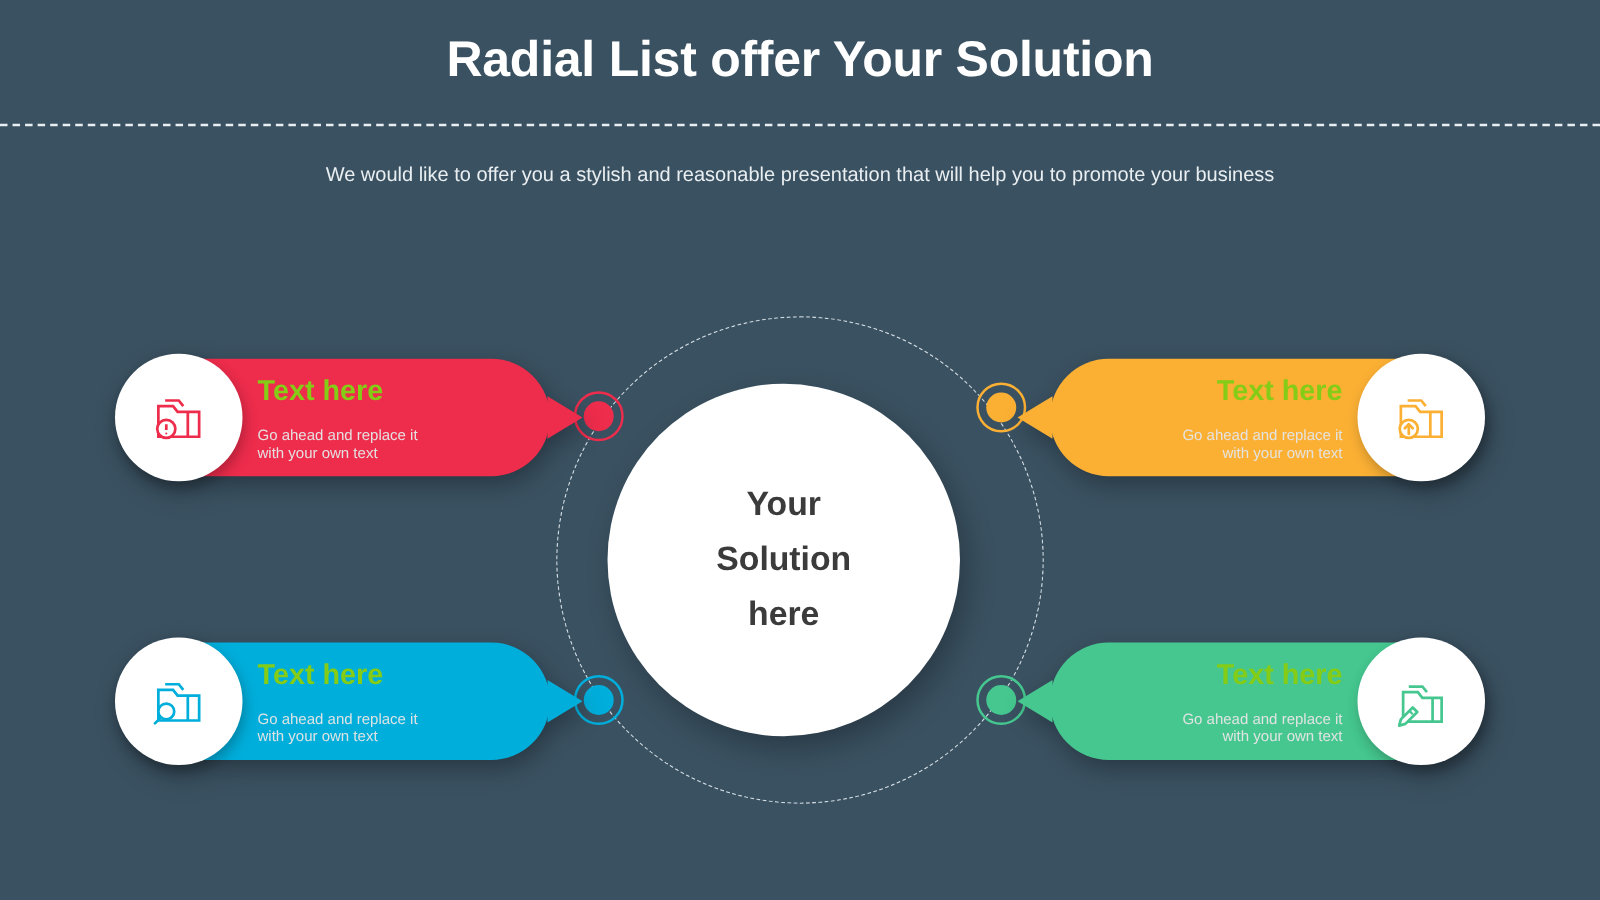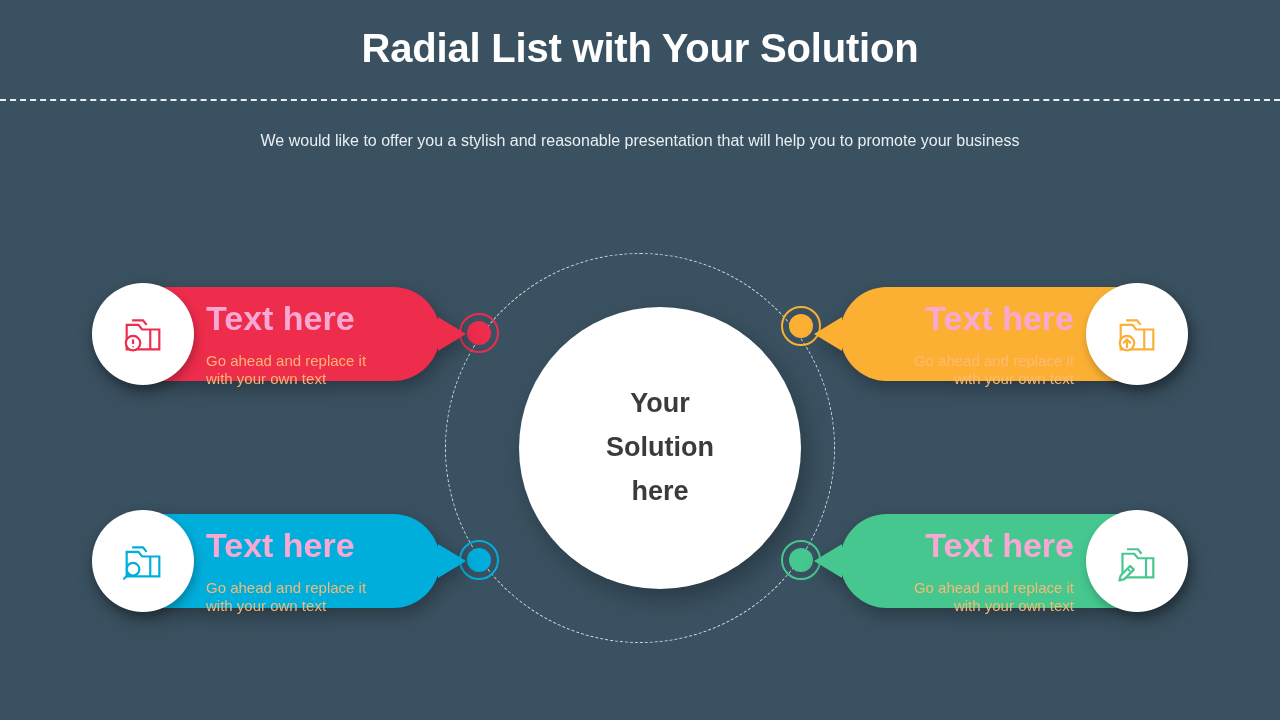--- a/index.html
+++ b/index.html
@@ -63,21 +63,21 @@
     left: 445px;
     top: 253px;
     width: 390px;
     height: 390px;
     border: 1.6px dashed #cfd9df;
     border-radius: 50%;
     box-sizing: border-box;
   }
   #center-circle {
     position: absolute;
-    left: 519px;
+    left: 486px;
     top: 307px;
     width: 282px;
     height: 282px;
     border-radius: 50%;
     background: #ffffff;
     box-shadow: 6px 10px 22px rgba(0,0,0,0.28);
     display: flex;
     align-items: center;
     justify-content: center;
   }
@@ -165,48 +165,48 @@
 
   .callout-text {
     position: absolute;
     top: 14px;
     width: 212px;
   }
   .callout.left  .callout-text { left: 106px; text-align: left; }
   .callout.right .callout-text { right: 106px; text-align: right; }
 
   .callout-title {
-    color: #f9a8d4;
-    font-size: 34px;
+    color: #84cc16;
+    font-size: 23px;
     font-weight: bold;
     line-height: 1.04;
     margin: 0 0 3px 0;
   }
   .callout-desc {
-    color: #fdba74;
-    font-size: 15px;
+    color: #e5e5e5;
+    font-size: 12px;
     font-weight: normal;
     line-height: 1.18;
     white-space: pre-line;
     opacity: 0.97;
     margin-top: 16px;
   }
 
   
   #callout-red    { left: 100px; top: 287px; }
   #callout-blue   { left: 100px; top: 514px; }
   #callout-orange { left: 840px; top: 287px; }
   #callout-green  { left: 840px; top: 514px; }
 </style>
 </head>
 <body>
 
 <div id="slide" style="background: rgb(58, 81, 97);">
 
-  <div id="page-title">Radial List with Your Solution</div>
+  <div id="page-title">Radial List offer Your Solution</div>
   <div id="title-divider" style="border-top-color: rgb(232, 238, 242);"></div>
   <div id="subtitle">We would like to offer you a stylish and reasonable presentation that will help you to promote your business</div>
 
   <div id="radial-stage">
 
     <div id="dashed-ring" style="border-color: rgb(207, 217, 223);"></div>
 
     <div id="center-circle" style="background: rgb(255, 255, 255);">
       <div id="center-label" style="color: rgb(59, 59, 59);">Your
 Solution

